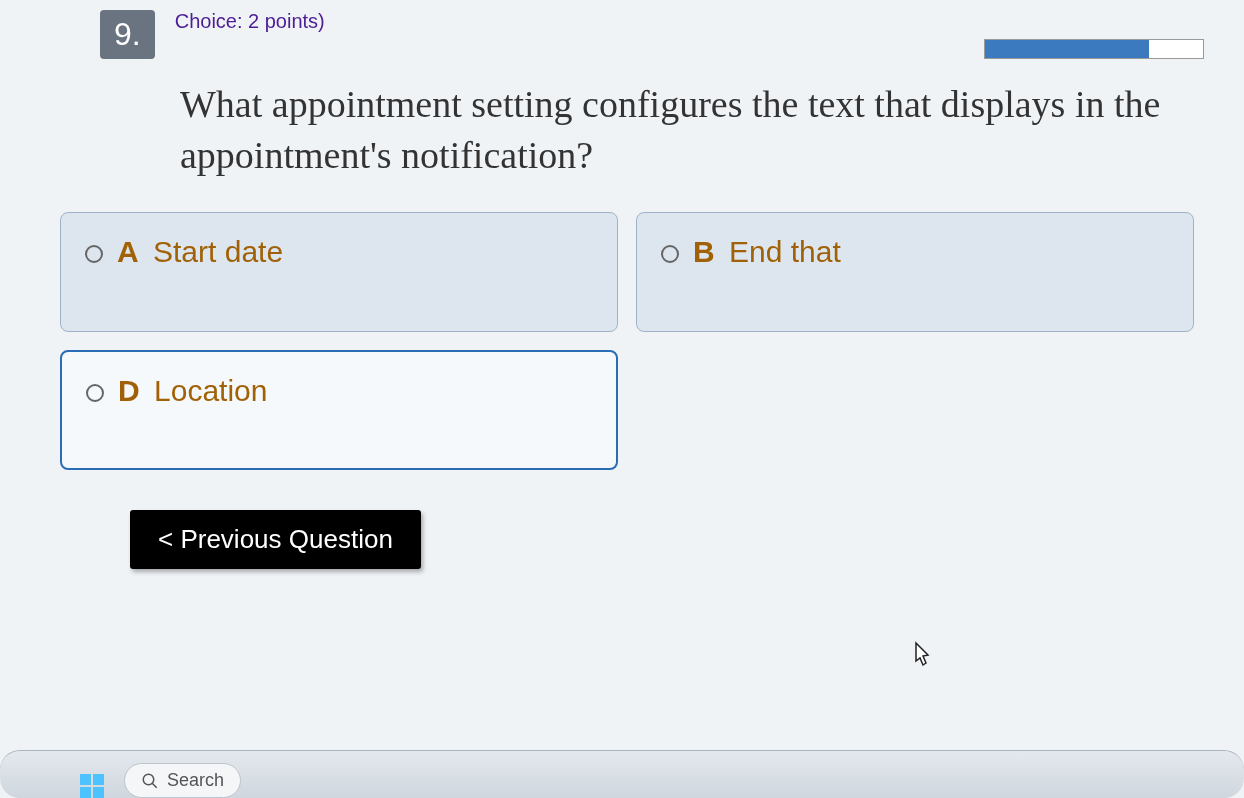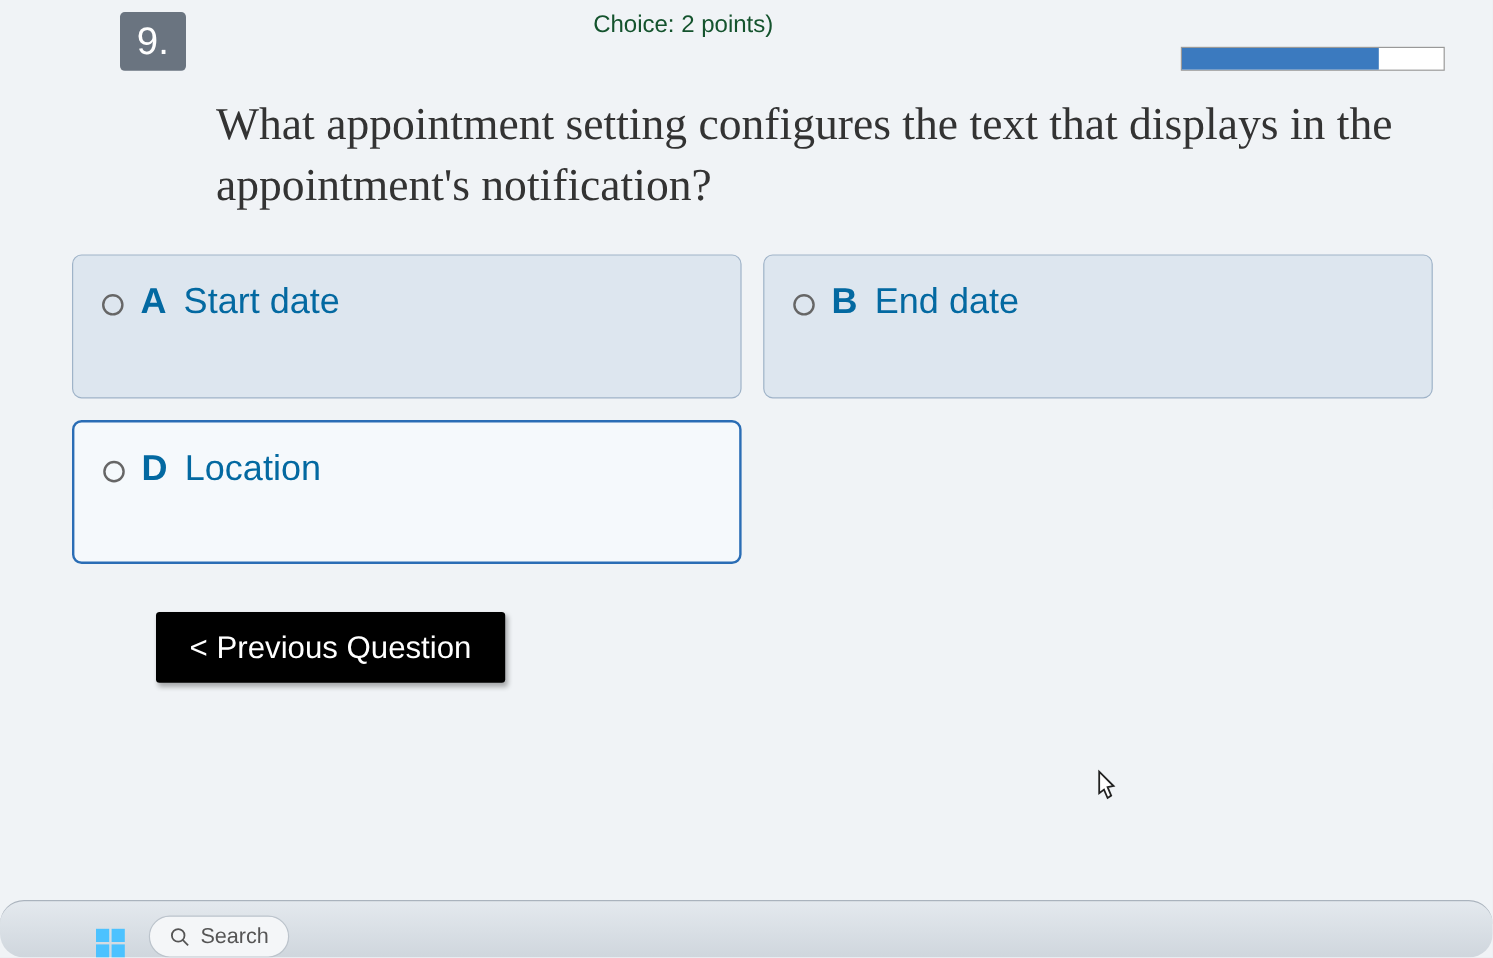--- a/index.html
+++ b/index.html
@@ -35,23 +35,23 @@
       border-radius: 4px;
       flex-shrink: 0;
     }
     .meta-area {
       flex: 1;
       display: flex;
       flex-direction: column;
       gap: 8px;
     }
     .question-meta {
-      color: #14532d;
+      color: #4c1d95;
       font-size: 20px;
-      text-align: center;
+      text-align: left;
     }
     .progress-bar {
       width: 220px;
       height: 20px;
       border: 1px solid #999;
       background: #fff;
       align-self: flex-end;
       position: relative;
       margin-top: -28px;
     }
@@ -76,21 +76,21 @@
     .option {
       background: #dde6ef;
       border: 1px solid #9fb3c8;
       border-radius: 8px;
       padding: 22px 24px;
       min-height: 120px;
       display: flex;
       align-items: flex-start;
       gap: 14px;
       font-size: 30px;
-      color: #0369a1;
+      color: #a16207;
       cursor: pointer;
     }
     .option.selected {
       background: #f5f9fc;
       border: 2px solid #2a6db5;
     }
     .radio-circle {
       width: 18px;
       height: 18px;
       border: 2px solid #666;
@@ -199,21 +199,21 @@
       <span>
         <span class="option-letter">A</span>
         <span class="option-text">Start date</span>
       </span>
     </div>
 
     <div class="option">
       <span class="radio-circle"></span>
       <span>
         <span class="option-letter">B</span>
-        <span class="option-text">End date</span>
+        <span class="option-text">End that</span>
       </span>
     </div>
 
 
     <div class="option selected">
       <span class="radio-circle"></span>
       <span>
         <span class="option-letter">D</span>
         <span class="option-text">Location</span>
       </span>

